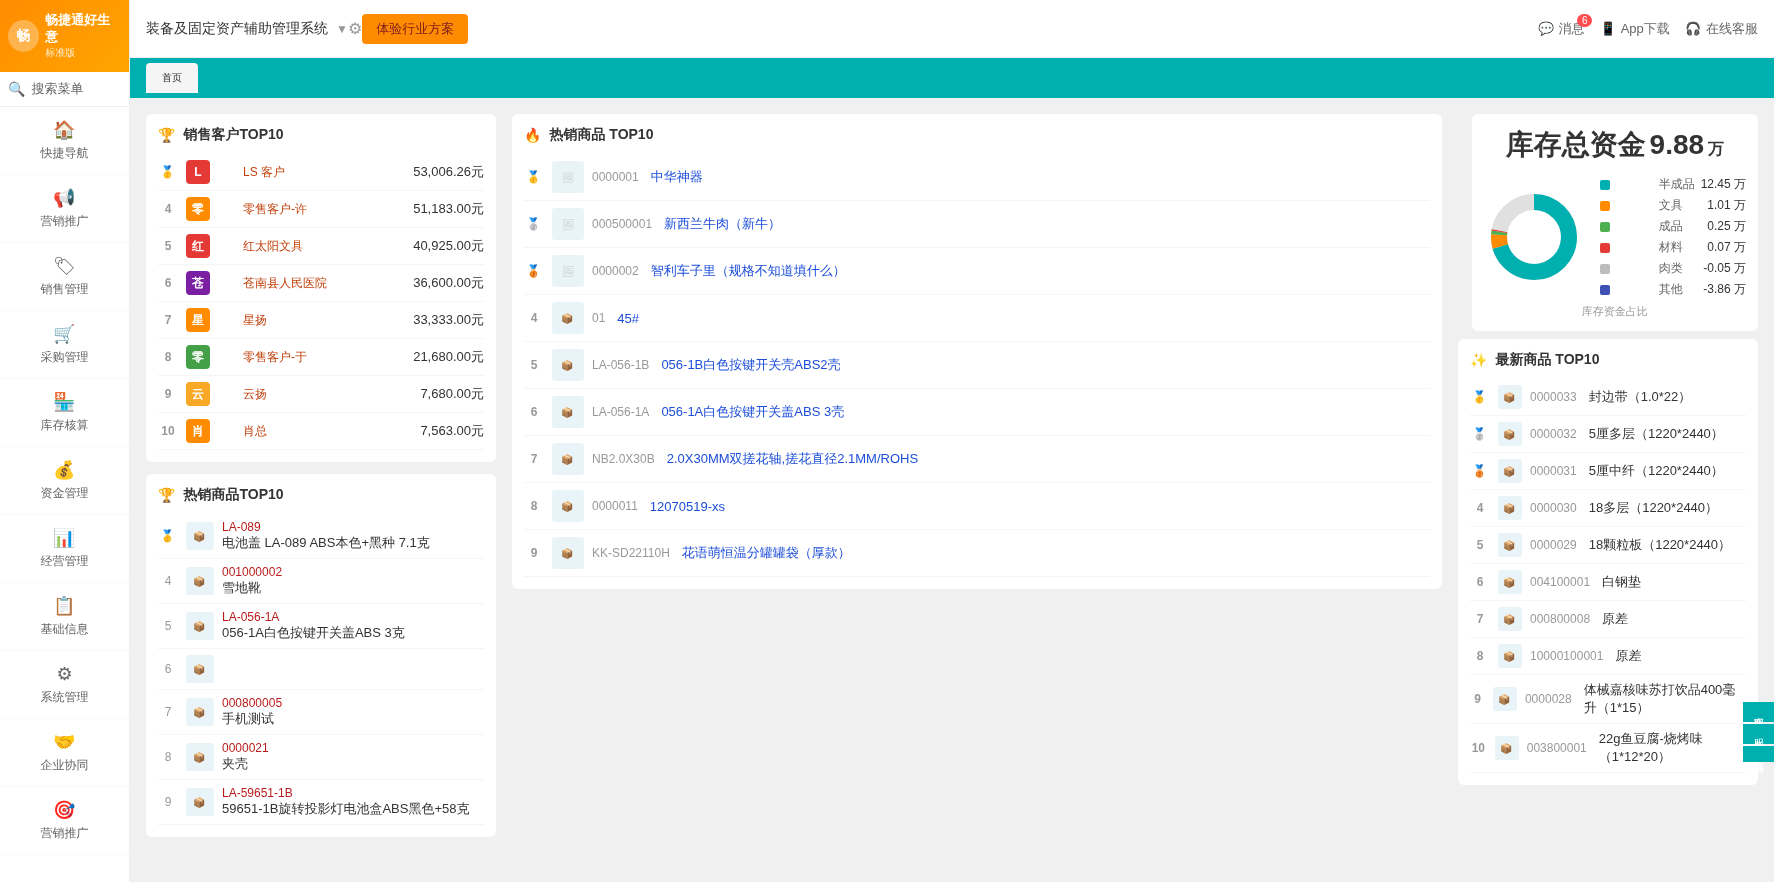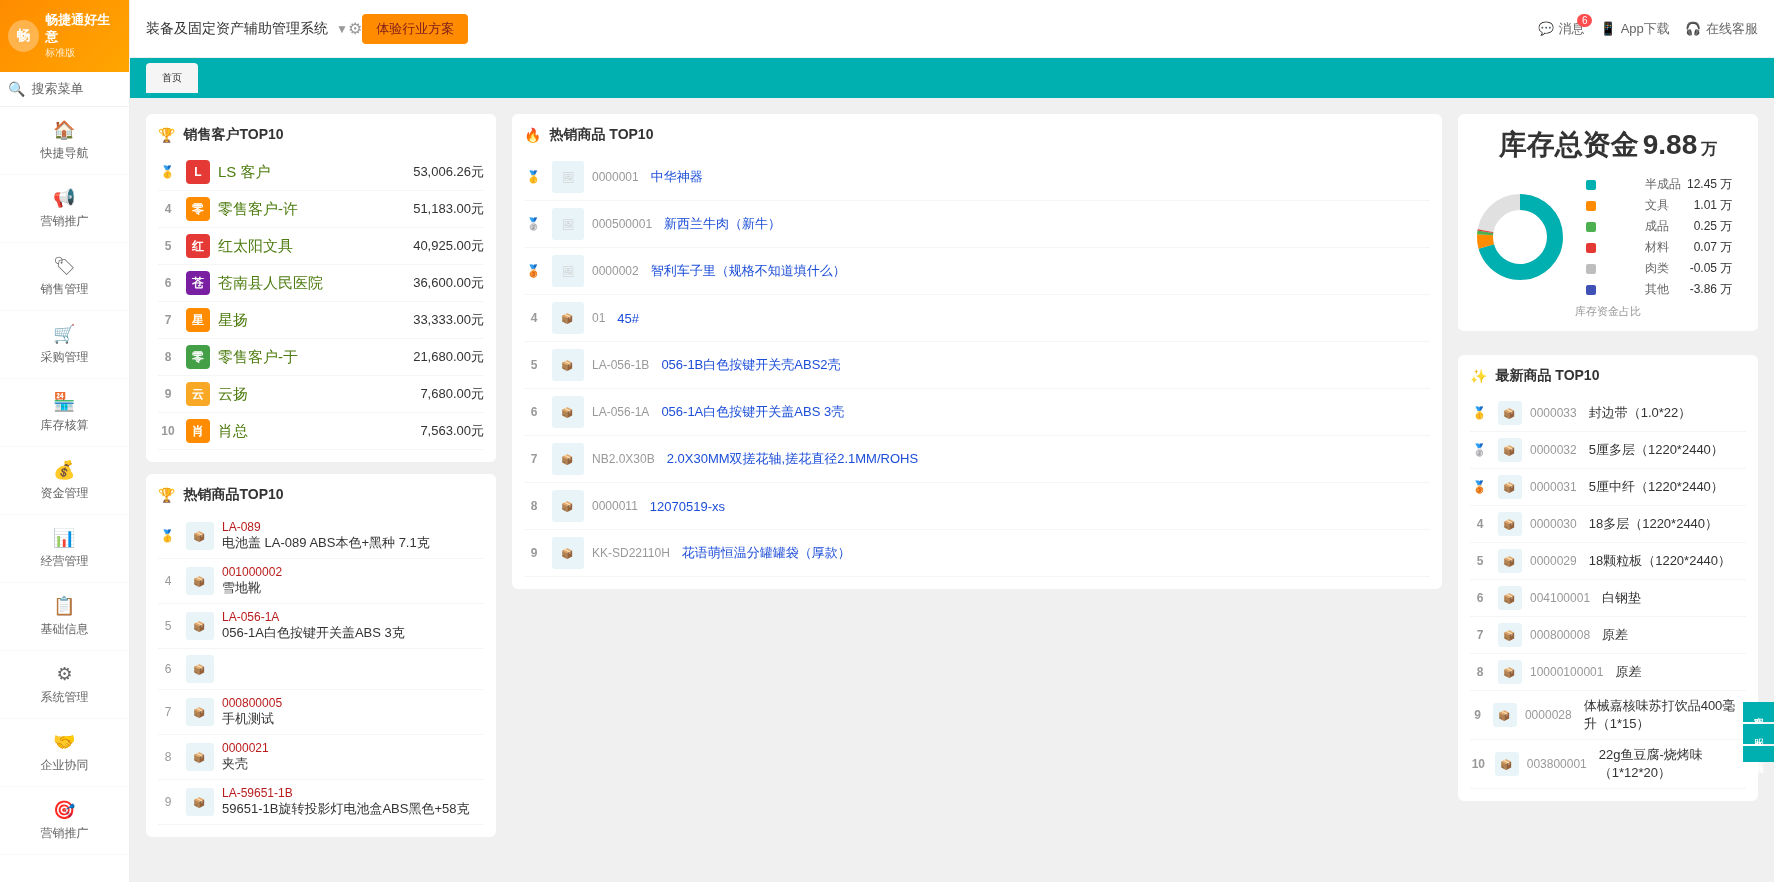--- a/index.html
+++ b/index.html
@@ -35,33 +35,33 @@
     .nav-tabs { background: #00b0b0; height: 40px; display: flex; align-items: center; padding: 0 16px; }
     .nav-tab { color: #fff; font-size: 10px; padding: 8px 16px; cursor: pointer; border-radius: 4px 4px 0 0; }
     .nav-tab.active { background: #f5f5f5; color: #333; }
 
     
     .content { flex: 1; display: flex; overflow: hidden; padding: 16px; gap: 16px; background: #f0f0f0; }
 
     
     .content-left { width: 350px; flex-shrink: 0; display: flex; flex-direction: column; gap: 12px; }
     .content-mid { flex: 1; display: flex; flex-direction: column; gap: 12px; overflow-y: auto; }
-    .content-right { width: 300px; flex-shrink: 0; display: flex; flex-direction: column; gap: 24px; overflow-y: auto; }
+    .content-right { width: 300px; flex-shrink: 0; display: flex; flex-direction: column; gap: 8px; overflow-y: auto; align-items: flex-end; }
 
     
     .card { background: #fff; border-radius: 6px; padding: 12px; }
     .card-title { font-size: 14px; font-weight: bold; color: #333; margin-bottom: 10px; display: flex; align-items: center; gap: 8px; }
 
     
     .ranking-list { list-style: none; }
     .ranking-item { display: flex; align-items: center; padding: 6px 0; border-bottom: 1px solid #f5f5f5; gap: 8px; }
     .ranking-num { width: 20px; text-align: center; font-size: 12px; color: #999; font-weight: bold; }
     .ranking-num.top1 { color: #ff8c00; }
     .ranking-avatar { width: 24px; height: 24px; border-radius: 4px; display: flex; align-items: center; justify-content: center; color: #fff; font-size: 12px; font-weight: bold; flex-shrink: 0; }
-    .ranking-name { flex: 1; font-size: 15px; color: #4d7c0f; }
+    .ranking-name { flex: 1; font-size: 12px; color: #c2410c; margin-left: 25px; }
     .ranking-amount { font-size: 13px; color: #333; font-weight: 500; }
 
     
     .product-item { display: flex; align-items: center; padding: 6px 0; border-bottom: 1px solid #f5f5f5; gap: 8px; }
     .product-thumb { width: 28px; height: 28px; background: #e8f4f8; border-radius: 3px; display: flex; align-items: center; justify-content: center; font-size: 10px; color: #999; flex-shrink: 0; }
     .product-info { flex: 1; }
     .product-code { font-size: 12px; color: #b91c1c; }
     .product-name { font-size: 13px; color: #333; }
 
     

